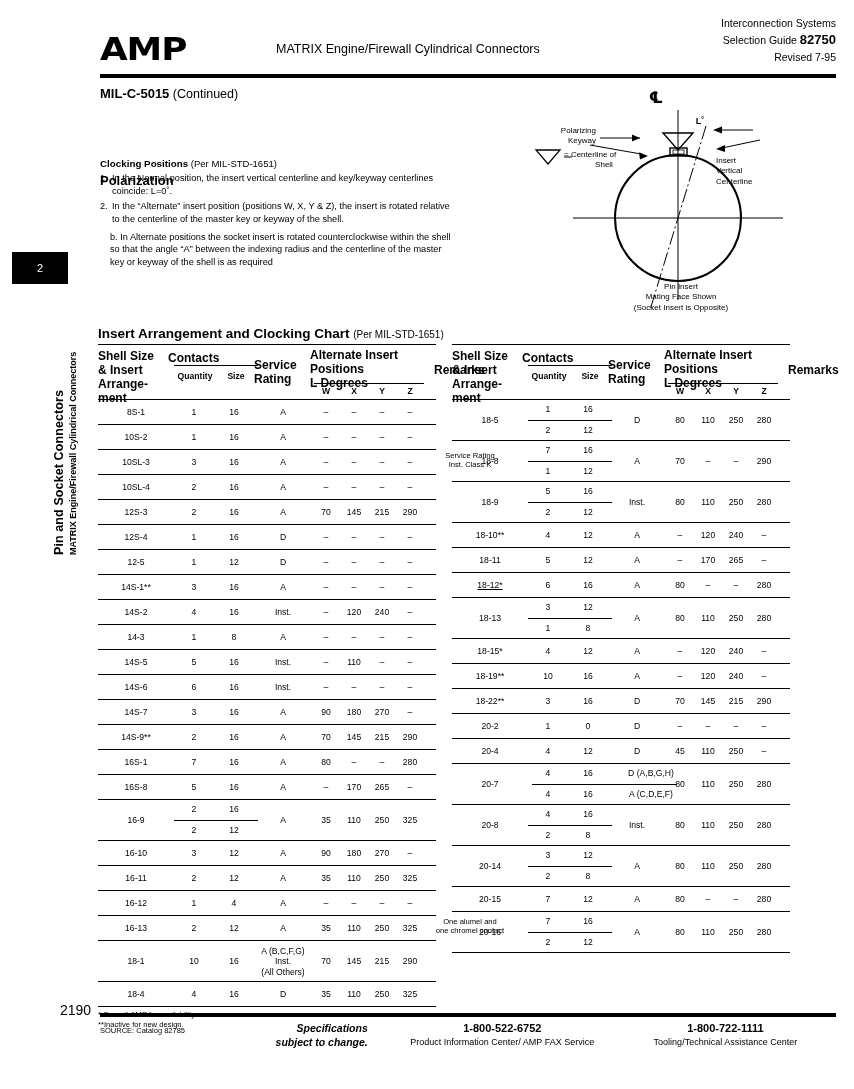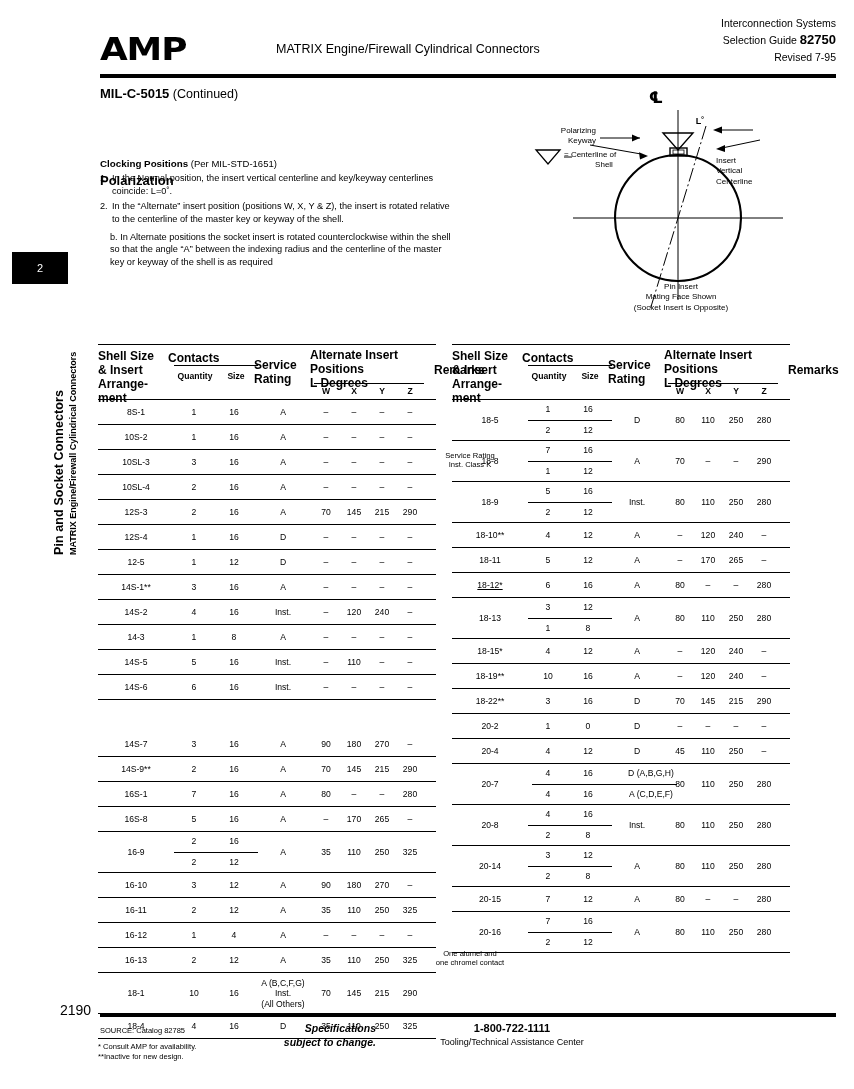--- a/index.html
+++ b/index.html
@@ -175,20 +175,24 @@
       <div>= Centerline of</div>
       <div style="text-align:center;padding-left:-10px;">Shell</div>
     </div>
     <div class="dlabel" style="left:90px;top:194px;width:126px;">
       <div>Pin Insert</div>
       <div>Mating Face Shown</div>
       <div>(Socket Insert is Opposite)</div>
     </div>
   </div>
 
+  <div id="chart-title">
+    <b>Insert Arrangement and Clocking Chart</b>
+    <span class="sub">(Per MIL-STD-1651)</span>
+  </div>
 
   <div class="tbl" id="tbl-left">
       <div class="hdr-wrap">
         <div class="hdr-cell" style="left:0px;width:78px;top:4px;">
           <div>Shell Size</div>
           <div>&amp; Insert</div>
           <div>Arrange-</div>
           <div>ment</div>
         </div>
         <div class="hdr-cell" style="left:70px;width:96px;top:6px;">Contacts</div>
@@ -520,21 +524,21 @@
         <div class="cell" style="left: 242px; width: 28px; top: 6.5px;">
           <div>–</div>
         </div>
         <div class="cell" style="left: 270px; width: 28px; top: 6.5px;">
           <div>–</div>
         </div>
         <div class="cell" style="left: 298px; width: 28px; top: 6.5px;">
           <div>–</div>
         </div>
       </div>
-      <div class="row" style="height:24px;margin-top:32px;">
+      <div class="row" style="height:24px;">
         <div class="cell" style="left: 0px; width: 76px; top: 6.5px;">
           <div>14S-7</div>
         </div>
         <div class="cell" style="left: 73px; width: 46px; top: 6.5px;">
           <div>3</div>
         </div>
         <div class="cell" style="left: 113px; width: 46px; top: 6.5px;">
           <div>16</div>
         </div>
         <div class="cell" style="left: 155px; width: 60px; top: 6.5px;">
@@ -1364,19 +1368,23 @@
     </div>
 
   <div id="pagenum">2190</div>
   <div id="source">SOURCE: Catalog 82785</div>
   <div id="footer-rule"></div>
   <div id="footer-cols">
     <div id="fcol-spec">
       <div>Specifications</div>
       <div>subject to change.</div>
     </div>
+    <div class="fcol" id="fcol-a">
+      <div class="b1">1-800-522-6752</div>
+      <div>Product Information Center/ AMP FAX Service</div>
+    </div>
     <div class="fcol" id="fcol-b">
       <div class="b1">1-800-722-1111</div>
       <div>Tooling/Technical Assistance Center</div>
     </div>
   </div>
 
 </div>
 
 </body></html>

